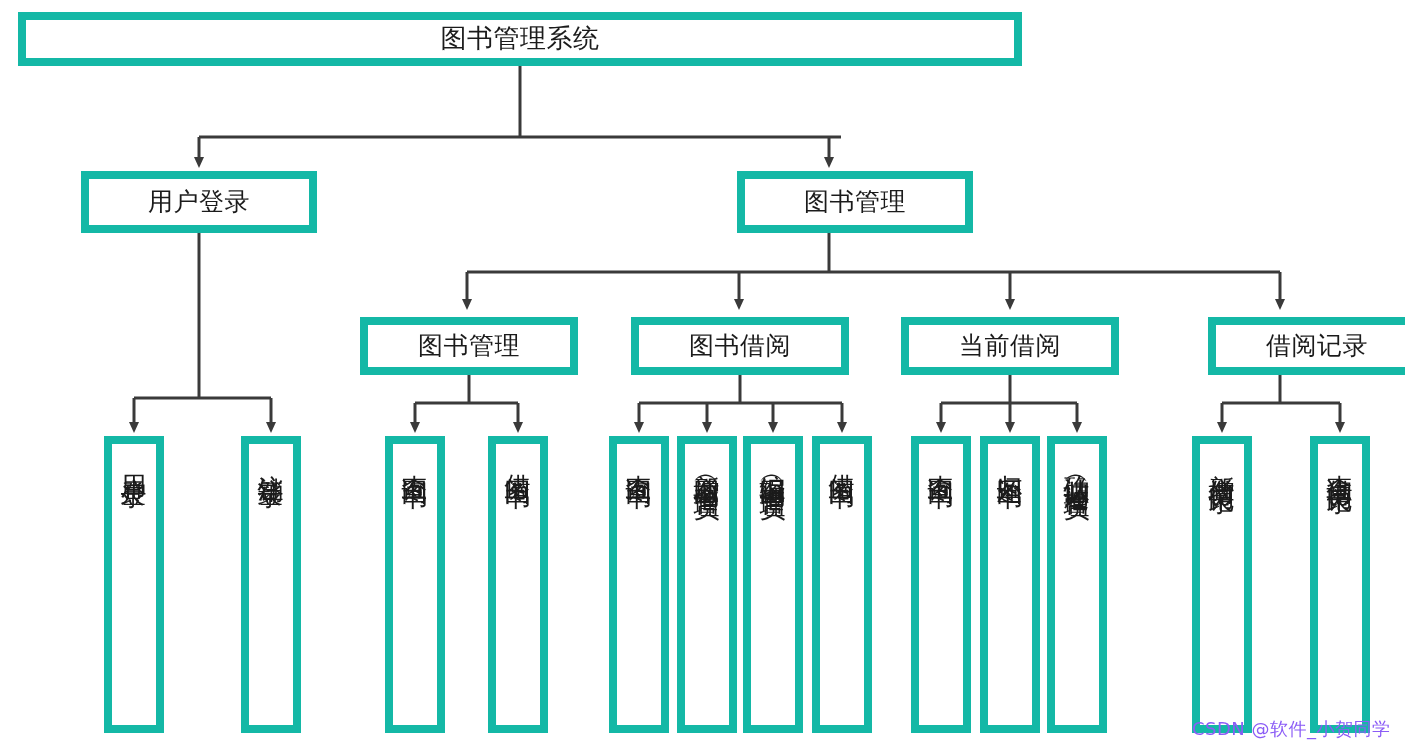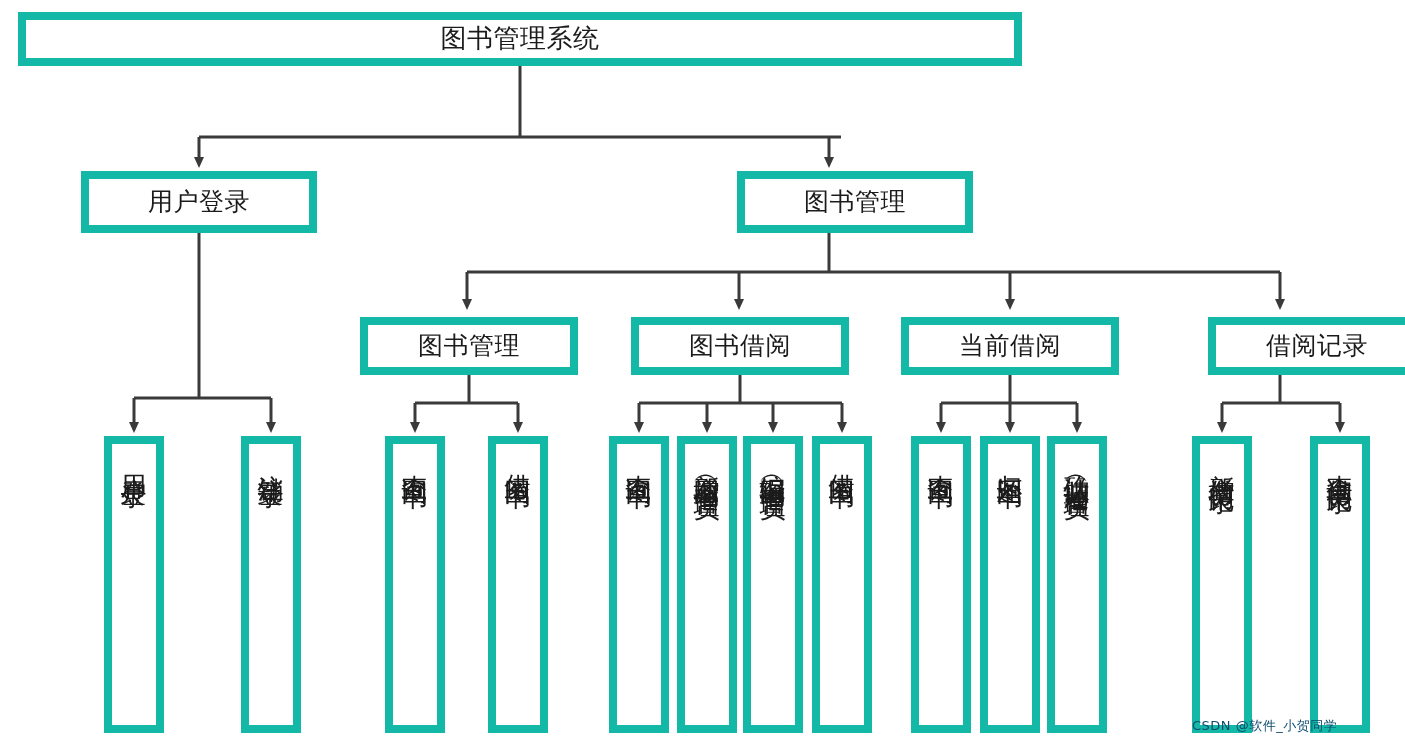--- a/index.html
+++ b/index.html
@@ -56,22 +56,22 @@
   .node.v .label {
     writing-mode: vertical-rl;
     text-orientation: upright;
     font-size: 26px;
     line-height: 1.0;
     letter-spacing: 3px;
     white-space: nowrap;
   }
   .watermark {
     position: absolute;
-    font-size: 13px;
-    color: #0c4a6e;
+    font-size: 18px;
+    color: #8b5cf6;
     white-space: nowrap;
     letter-spacing: 0.5px;
   }
 </style>
 </head>
 <body>
 
 <div id="stage">
 
   <svg id="wires" viewBox="0 0 1405 747">

